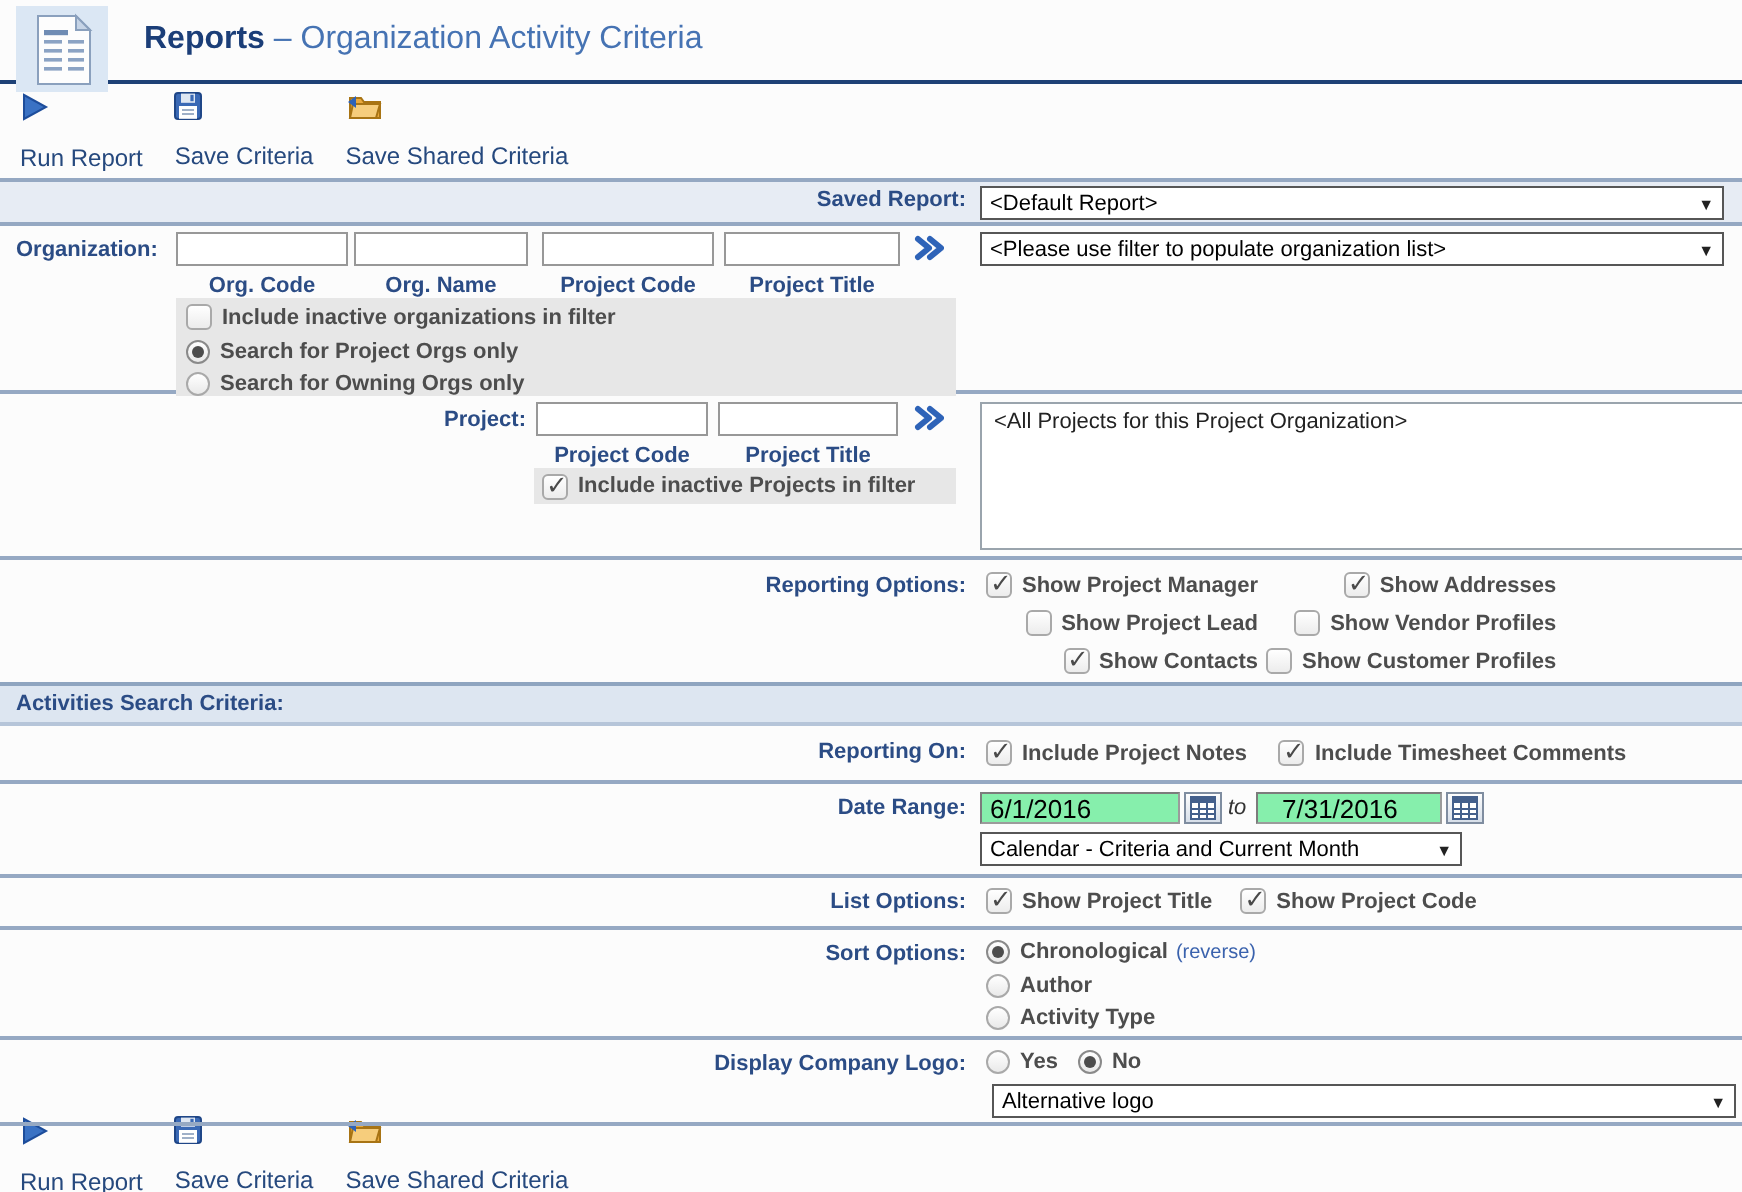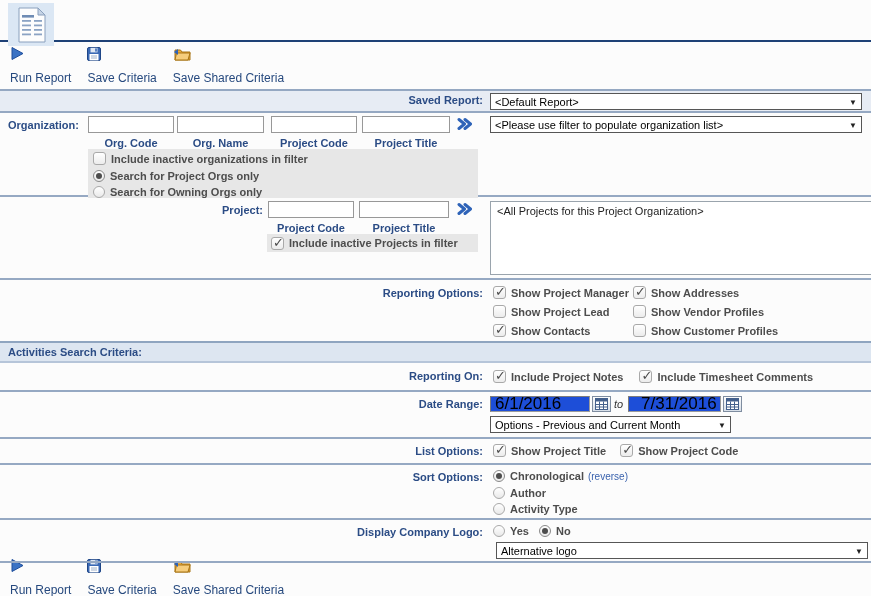--- a/index.html
+++ b/index.html
@@ -72,34 +72,34 @@
   .listbox { position:absolute; left:490px; top:4px; width:448px; height:74px; background:#fff; border:1px solid #9aa4ad; }
   .listbox .li { font-size:11px; color:#222; padding:3px 6px; white-space:nowrap; }
   .sarr { position:absolute; right:3px; font-size:9px; color:#ababab; line-height:9px; cursor:pointer; }
   .sarr.up { top:3px; } .sarr.dn { bottom:3px; }
 
   
   .repopts { position:relative; height:61px; }
   .repopts .rowlabel { top:7px; }
   .repopts .col1 { position:absolute; left:493px; top:6px; }
   .repopts .col2 { position:absolute; left:633px; top:6px; }
-  .repopts .optrow { height:13px; margin-bottom:6px; }
+  .repopts .optrow { height:13px; margin-bottom:6px;justify-content:flex-end; }
 
   
   .actbar { height:22px; background:#dde6f1; border-top:2px solid #8fa5c0; border-bottom:2px solid #b6c5d9; display:flex; align-items:center; padding-left:8px; }
 
   
   .repon { position:relative; height:29px; }
   .repon .rowlabel { top:7px; }
   .repon .items { position:absolute; left:493px; top:7px; display:flex; gap:16px; }
 
   
   .daterange { position:relative; height:47px; }
   .daterange .rowlabel { top:6px; }
-  .datefield { position:absolute; top:4px; height:16px; background:#1d4ed8; border:1px solid #9b9b9b; border-top-color:#7c7c7c; border-left-color:#7c7c7c; font-size:17px; color:#000; padding:0 4px; display:flex; align-items:center; }
+  .datefield { position:absolute; top:4px; height:16px; background:#86efac; border:1px solid #9b9b9b; border-top-color:#7c7c7c; border-left-color:#7c7c7c; font-size:13px; color:#000; padding:0 4px; display:flex; align-items:center; }
   .df-from { left:490px; width:100px; }
   .df-to   { left:628px; width:93px;padding-left:12px; }
   .calbtn { position:absolute; top:4px; width:19px; height:16px; border:1px solid #7f8da0; background:linear-gradient(#fdfdfd,#d7dfe9); display:flex; align-items:center; justify-content:center; cursor:pointer; }
   .cal-from { left:592px; } .cal-to { left:723px; }
   .toword { position:absolute; left:614px; top:6px; font-size:11px; font-style:italic; color:#333; }
   .daterange .select { position:absolute; left:490px; top:24px; width:241px; }
 
   
   .listopts { position:relative; height:26px; }
   .listopts .rowlabel { top:6px; }
@@ -133,20 +133,24 @@
         <rect x="10" y="15" width="9" height="1.8" fill="#8ba3c4"></rect>
         <rect x="22" y="15" width="8" height="1.8" fill="#8ba3c4"></rect>
         <rect x="10" y="19.5" width="9" height="1.8" fill="#8ba3c4"></rect>
         <rect x="22" y="19.5" width="8" height="1.8" fill="#8ba3c4"></rect>
         <rect x="10" y="24" width="9" height="1.8" fill="#8ba3c4"></rect>
         <rect x="22" y="24" width="8" height="1.8" fill="#8ba3c4"></rect>
         <rect x="10" y="28.5" width="9" height="1.8" fill="#8ba3c4"></rect>
         <rect x="22" y="28.5" width="8" height="1.8" fill="#8ba3c4"></rect>
       </svg>
     </div>
+    <div class="hdr-title">
+      <span class="t-main">Reports</span>
+      <span class="t-sub">– Organization Activity Criteria</span>
+    </div>
   </div>
 
   <div class="tbar">
     <div class="tb-item">
       <span><svg width="15" height="15" viewBox="0 0 15 15">
             <path d="M2 1.5 L13 7.5 L2 13.5 Z" fill="#3a72c4" stroke="#1d4d9b"></path>
           </svg></span>
       <span class="tb-txt">Run Report</span>
     </div>
     <div class="tb-item">
@@ -306,21 +310,21 @@
       <svg width="13" height="12" viewBox="0 0 13 12">
           <rect x="0.5" y="0.5" width="12" height="11" fill="#fff" stroke="#44608c"></rect>
           <rect x="0.5" y="0.5" width="12" height="3" fill="#44608c"></rect>
           <line x1="4.5" y1="3.5" x2="4.5" y2="11" stroke="#44608c"></line>
           <line x1="8.5" y1="3.5" x2="8.5" y2="11" stroke="#44608c"></line>
           <line x1="0.5" y1="6.5" x2="12.5" y2="6.5" stroke="#44608c"></line>
           <line x1="0.5" y1="9" x2="12.5" y2="9" stroke="#44608c"></line>
         </svg>
     </div>
     <div class="select">
-      <span class="selval">Options - Previous and Current Month</span>
+      <span class="selval">Calendar - Criteria and Current Month</span>
       <span class="selarrow">▼</span>
     </div>
   </div>
 
   <div class="listopts divb">
     <div class="rowlabel">List Options:</div>
     <div class="items">
       <div class="optrow">
           <span class="cb on"></span>
           <span class="optlabel">Show Project Title</span>

